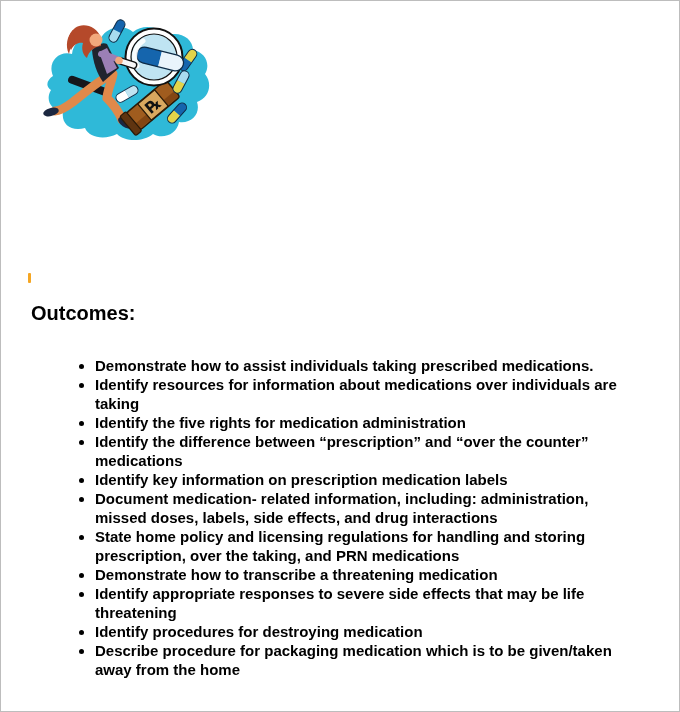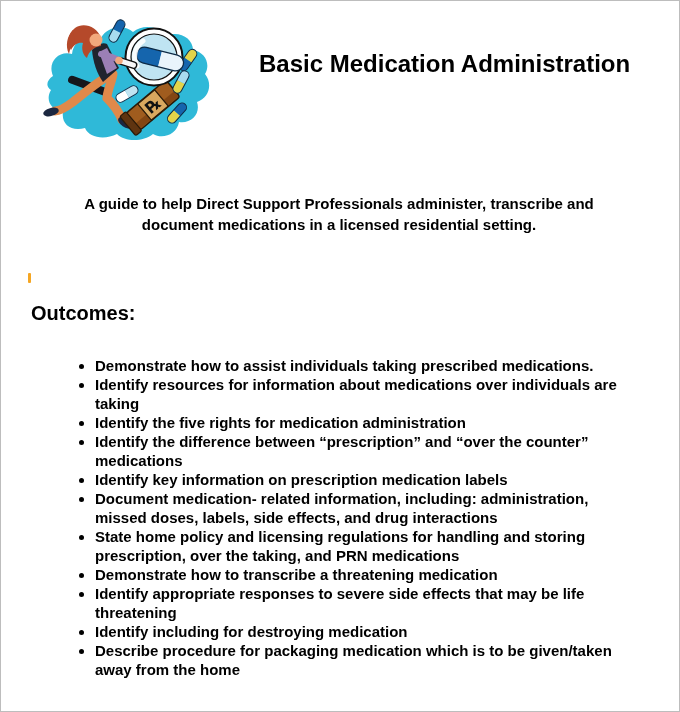--- a/index.html
+++ b/index.html
@@ -149,23 +149,21 @@
         <rect x="-24" y="-8" width="48" height="16" rx="8" fill="none" stroke="#0d2b46" stroke-width="1.3"></rect>
       </g>
       <path d="M98,52 A19,19 0 0 1 104,27" stroke="#ffffff" stroke-width="5" fill="none" stroke-linecap="round" opacity="0.9"></path>
       <g transform="translate(88,49) rotate(18)">
         <rect x="-10" y="-3.2" width="20" height="6.4" rx="3" fill="#f7f7f7" stroke="#111111" stroke-width="1.4"></rect>
       </g>
       <circle cx="80" cy="46.5" r="3.8" fill="#f2a87c"></circle>
     </g>
   </svg>
 
-  <h1 class="title">Basic Medication Administration</h1>
 
-  <p class="subtitle">A guide to help Direct Support Professionals administer, transcribe and document medications in a licensed residential setting.</p>
 
   <div class="tick"></div>
 
   <h2 class="outcomes-heading">Outcomes:</h2>
 
   <ul class="outcomes-list">
 
       <li>Demonstrate how to assist individuals taking prescribed medications.</li>
 
       <li>Identify resources for information about medications over individuals are taking</li>
@@ -177,18 +175,18 @@
       <li>Identify key information on prescription medication labels</li>
 
       <li>Document medication- related information, including: administration, missed doses, labels, side effects, and drug interactions</li>
 
       <li>State home policy and licensing regulations for handling and storing prescription, over the taking, and PRN medications</li>
 
       <li>Demonstrate how to transcribe a threatening medication</li>
 
       <li>Identify appropriate responses to severe side effects that may be life threatening</li>
 
-      <li>Identify including for destroying medication</li>
+      <li>Identify procedures for destroying medication</li>
 
       <li>Describe procedure for packaging medication which is to be given/taken away from the home</li>
     </ul>
 
 </div>
 
 </body></html>

